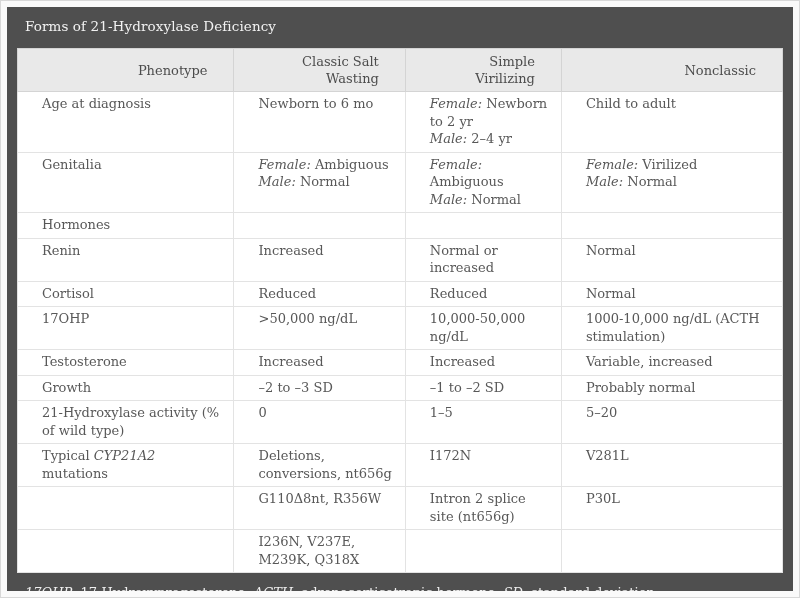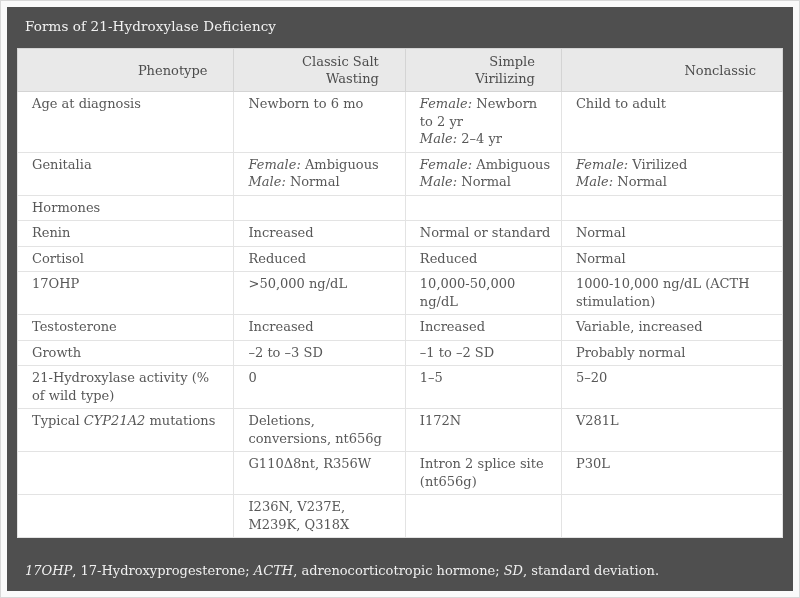--- a/index.html
+++ b/index.html
@@ -49,21 +49,21 @@
   th {
     background: var(--header-bg, #e9e9e9);
     color: var(--header-fg, #4c4c4c);
     font-weight: normal;
     text-align: right;
     padding: 4px 26px;
     border: 1px solid var(--header-border, #d4d4d4);
     line-height: 17px;
   }
   td {
-    padding: 3px 9px 4px 14px;
+    padding: 3px 9px 4px 24px;
     border: 1px solid var(--cell-border, #e3e3e3);
     vertical-align: top;
     line-height: 17.5px;
     margin-left: 38px;
   }
   .card-footnote {
     margin-top: auto;
     color: var(--footer-fg, #f0f0f0);
     font-size: 13px;
     line-height: 17px;
@@ -108,21 +108,21 @@
           </tr>
           <tr>
             <td><span>Hormones</span></td>
             <td></td>
             <td></td>
             <td></td>
           </tr>
           <tr>
             <td><span>Renin</span></td>
             <td><span>Increased</span></td>
-            <td><span>Normal or standard</span></td>
+            <td><span>Normal or increased</span></td>
             <td><span>Normal</span></td>
           </tr>
           <tr>
             <td><span>Cortisol</span></td>
             <td><span>Reduced</span></td>
             <td><span>Reduced</span></td>
             <td><span>Normal</span></td>
           </tr>
           <tr>
             <td><span>17OHP</span></td>

